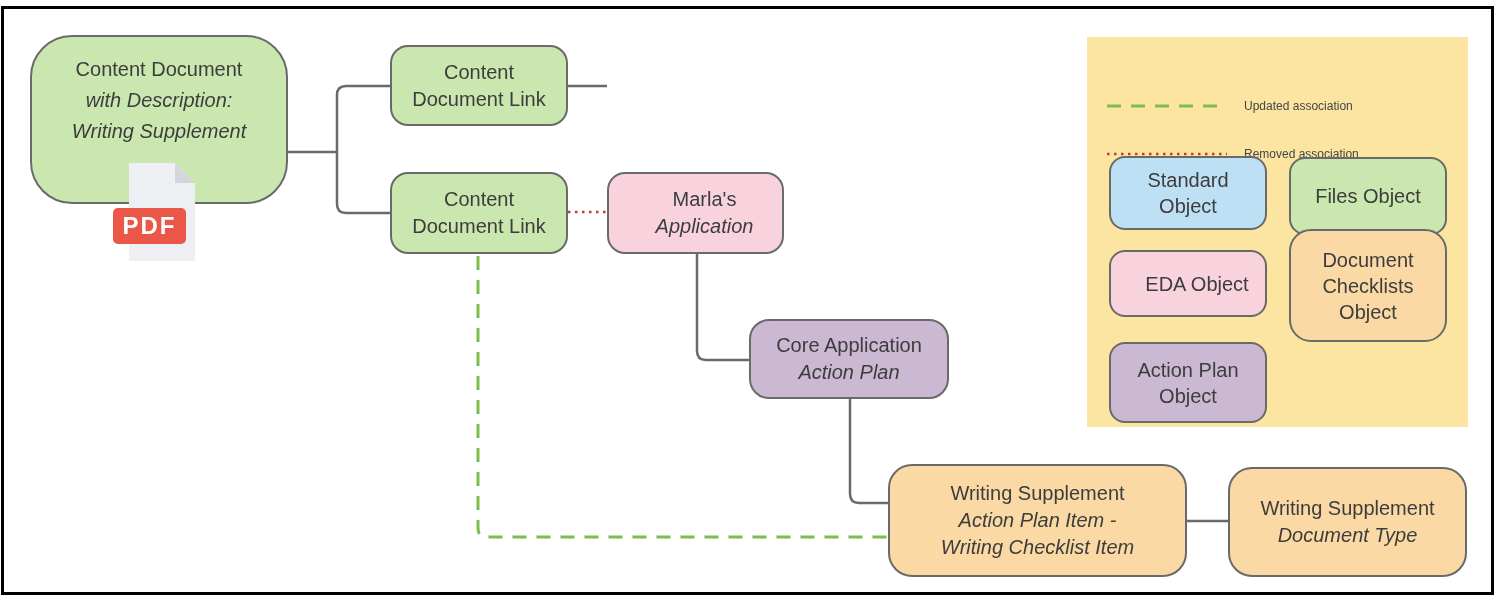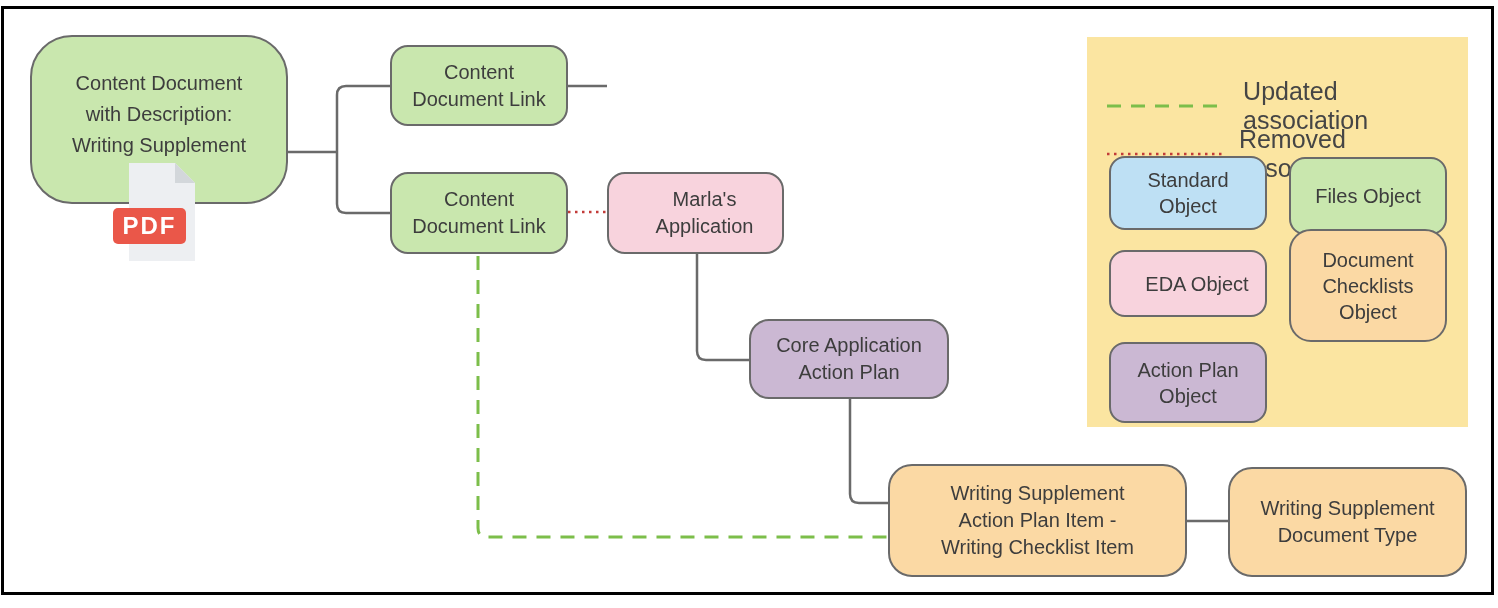--- a/index.html
+++ b/index.html
@@ -35,45 +35,45 @@
   .node {
     position:absolute; border:2.5px solid var(--wire-grey);
     display:flex; flex-direction:column; align-items:center; justify-content:center;
     text-align:center; font-size:20px; line-height:27px;
   }
   .green  { background:var(--files-green); }
   .blue   { background:var(--standard-blue); }
   .pink   { background:var(--eda-pink);padding-left:18px; }
   .purple { background:var(--action-purple); }
   .orange { background:var(--checklist-orange); }
-  .it { }
+  .it { font-style:italic; }
 
   .n-bigdoc  { left:30px;  top:35px;  width:258px; height:169px; border-radius:42px;
-               justify-content:flex-start; padding-top:31px; }
+               justify-content:flex-start; padding-top:17px; }
   .n-bigdoc .nline { line-height:31px; }
   .n-cdl1    { left:390px; top:45px;  width:178px; height:81px;  border-radius:18px; }
   .n-contact { left:607px; top:45px;  width:177px; height:83px;  border-radius:18px; }
   .n-cdl2    { left:390px; top:172px; width:178px; height:82px;  border-radius:18px; }
   .n-marla   { left:607px; top:172px; width:177px; height:82px;  border-radius:18px; }
   .n-core    { left:749px; top:319px; width:200px; height:80px;  border-radius:20px; }
   .n-ws1     { left:888px; top:464px; width:299px; height:113px; border-radius:24px; }
   .n-ws2     { left:1228px;top:467px; width:239px; height:110px; border-radius:24px; }
   .wraplabel { max-width:152px; }
 
   .pdf-icon { position:absolute; left:81px; top:126px; }
   .page-fill { fill:var(--page-grey); }
   .fold-fill { fill:var(--fold-grey); }
   .pdfred-fill { fill:var(--pdf-red); }
   .pdf-text { fill:#ffffff; font-family:"Liberation Sans", sans-serif;
               font-size:24px; font-weight:bold; letter-spacing:2px; }
 
   .legend { position:absolute; left:1087px; top:37px; width:381px; height:390px;
             background:var(--legend-bg); }
   .legend-row { position:absolute; left:18px; display:flex; align-items:center; gap:15px;
-                height:26px; font-size:25px; color:#454545; }
+                height:26px; font-size:12px; color:#454545; }
   .legend-row-updated { top:56px; }
   .legend-row-removed { top:104px; }
   .legend-node {
     position:absolute; border:2.5px solid var(--wire-grey); border-radius:16px;
     display:flex; align-items:center; justify-content:center; text-align:center;
     font-size:20px; line-height:26px;
   }
   .lg-standard  { left:22px;  top:119px; width:158px; height:74px; }
   .lg-files     { left:202px; top:120px; width:158px; height:78px; }
   .lg-eda       { left:22px;  top:213px; width:158px; height:67px; }

